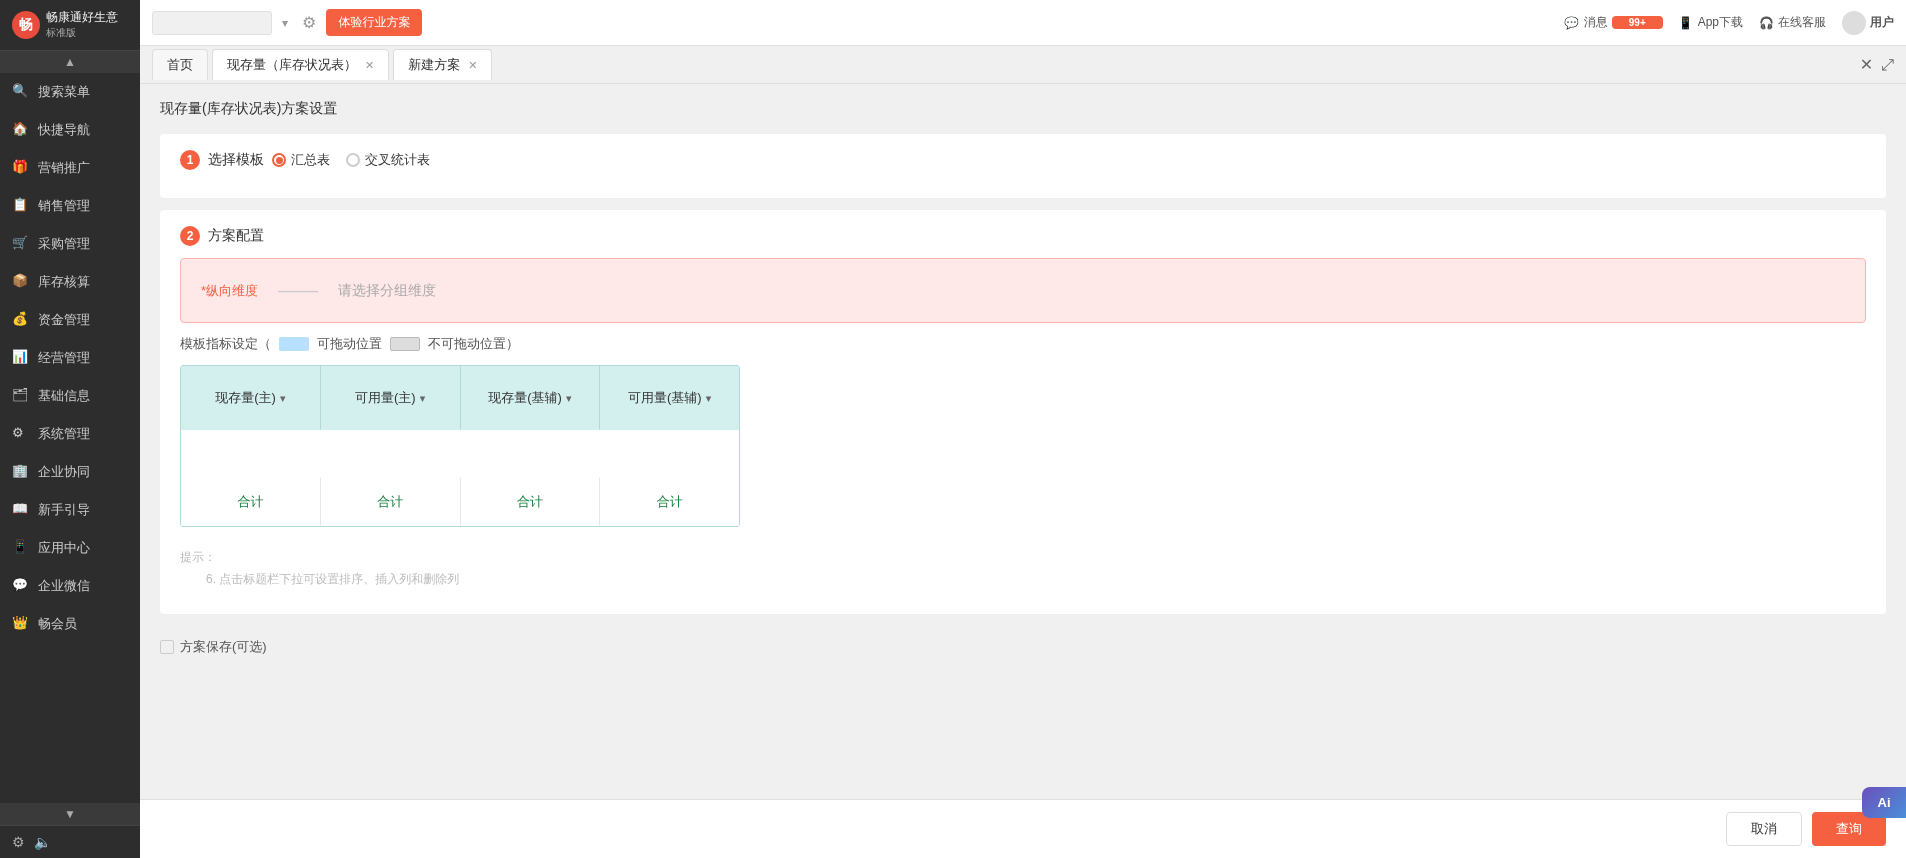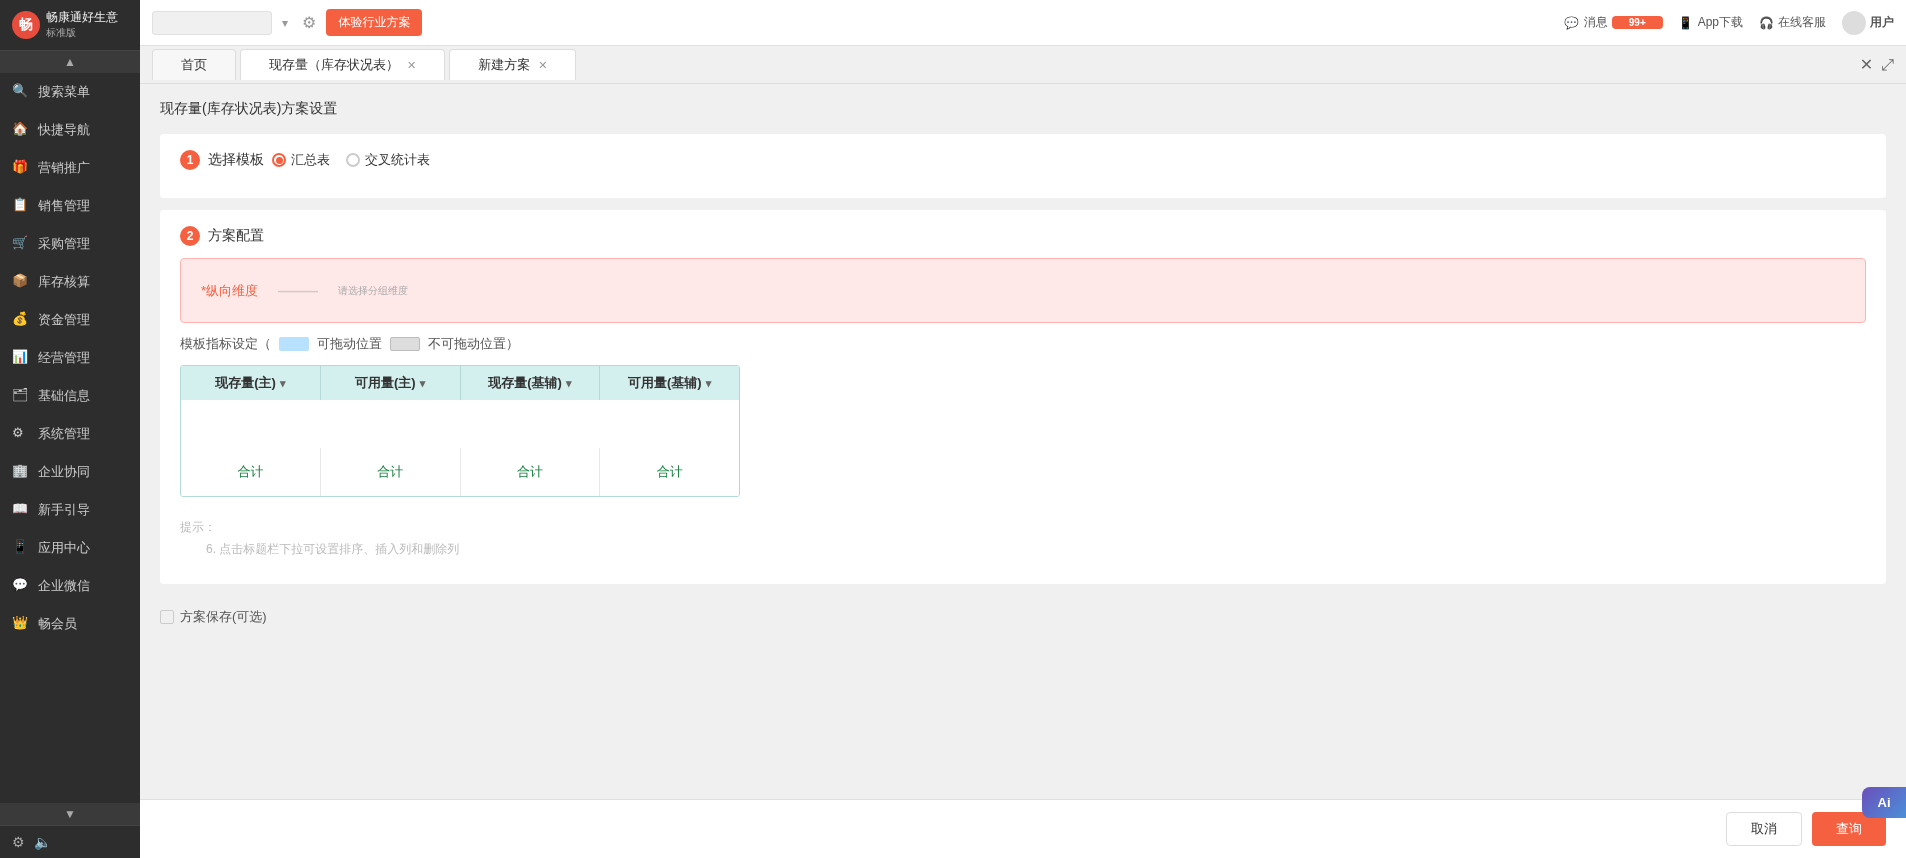--- a/index.html
+++ b/index.html
@@ -95,21 +95,21 @@
       background: #f0f0f0;
       display: flex;
       align-items: center;
       padding: 0 12px;
       height: 38px;
       border-bottom: 1px solid #ddd;
       flex-shrink: 0;
     }
     .tab {
       display: flex; align-items: center; gap: 4px;
-      padding: 6px 28px; background: #fff; border-radius: 4px 4px 0 0;
+      padding: 6px 14px; background: #fff; border-radius: 4px 4px 0 0;
       font-size: 13px; cursor: pointer; color: #333; margin-right: 4px;
       border: 1px solid #ddd; border-bottom: none;
     }
     .tab.active { background: #fff; color: #333; }
     .tab.home { background: #f7f7f7; }
     .tab-close { color: #999; font-size: 11px; margin-left: 4px; cursor: pointer; }
     .tab-new { background: #f56040; color: white; }
     .tab-panel-controls {
       margin-left: auto; display: flex; gap: 8px; align-items: center;
     }
@@ -151,21 +151,21 @@
     .config-label { font-size: 13px; color: #555; margin-bottom: 10px; }
 
     
     .dimension-area {
       background: #ffe8e8; border: 1px solid #ffb3b3; border-radius: 4px;
       padding: 20px; display: flex; align-items: center; gap: 12px;
       margin-bottom: 12px;
     }
     .dim-required { color: #f56040; font-size: 13px; }
     .dim-dash { color: #ccc; font-size: 20px; margin: 0 8px; }
-    .dim-placeholder { color: #aaa; font-size: 10px; }
+    .dim-placeholder { color: #aaa; font-size: 14px; }
 
     
     .template-indicators {
       display: flex; align-items: center; gap: 8px; margin-bottom: 12px;
       font-size: 13px; color: #555;
     }
     .indicator-movable {
       display: inline-block; width: 30px; height: 14px;
       background: #b8e0ff; border-radius: 2px; vertical-align: middle;
     }
@@ -179,22 +179,22 @@
     .stats-table-wrapper { margin-bottom: 12px; }
     .stats-label { color: #3bb0a0; font-size: 13px; margin-bottom: 6px; font-weight: 500; }
     .stats-table {
       border: 1px solid #b2dbd8; border-radius: 3px; overflow: hidden;
       width: 560px;
     }
     .stats-table-header {
       display: flex; background: #d4f0ee;
     }
     .stats-col {
-      flex: 1; padding: 8px 12px; display: flex; align-items: center; justify-content: center;
-      gap: 4px; border-right: 1px solid #b2dbd8; font-size: 13px; color: #333; font-weight: bold;
+      flex: 1; padding: 23px 12px; display: flex; align-items: center; justify-content: center;
+      gap: 4px; border-right: 1px solid #b2dbd8; font-size: 13px; color: #333;
     }
     .stats-col:last-child { border-right: none; }
     .stats-col-chevron { color: #666; font-size: 11px; cursor: pointer; }
     .stats-table-body { display: flex; background: #fff; }
     .stats-cell {
       flex: 1; padding: 15px 12px; text-align: center; font-size: 13px; color: #15803d;
       border-right: 1px solid #e8e8e8;
       margin-top: 48px;
     }
     .stats-cell:last-child { border-right: none; }

